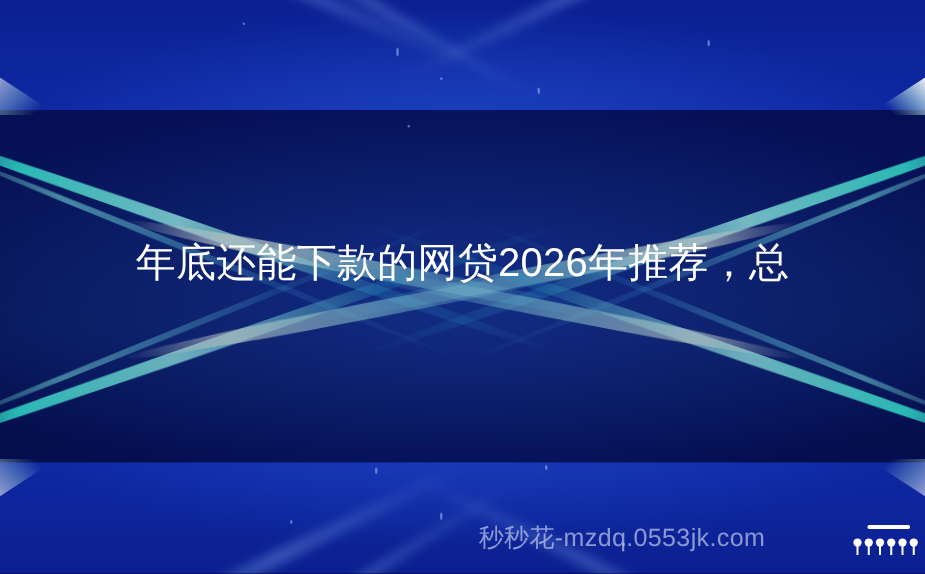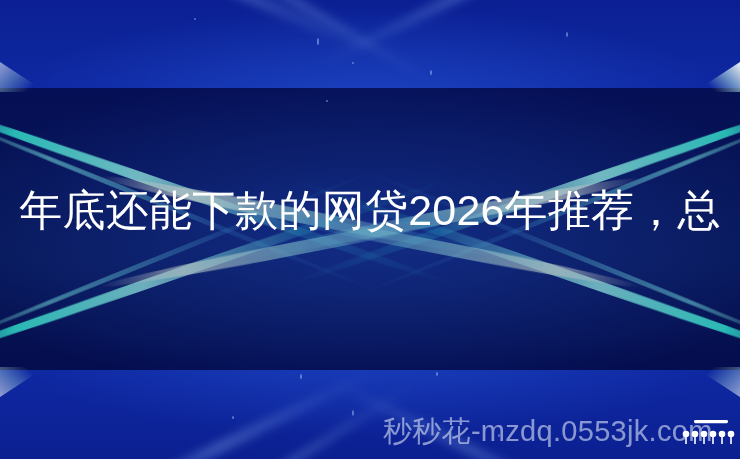--- a/index.html
+++ b/index.html
@@ -191,39 +191,39 @@
   }
 
   
   .headline {
     position: absolute;
     left: 0;
     right: 0;
     top: 186px;
     text-align: center;
     color: #ffffff;
-    font-size: 43px;
+    font-size: 32px;
     line-height: 49px;
     font-weight: 400;
     letter-spacing: 0.2px;
     white-space: nowrap;
     z-index: 6;
   }
   .headline .line { display: block; }
 
   
   .watermark {
     position: absolute;
     left: 383px;
     top: 414px;
     z-index: 7;
     display: flex;
     align-items: flex-end;
     color: rgba(215,225,245,0.62);
-    font-size: 29px;
+    font-size: 20px;
     line-height: 34px;
     letter-spacing: 0.3px;
     white-space: nowrap;
   }
   .wm-icon {
     position: absolute;
     left: 297px;
     bottom: 2px;
     width: 56px;
     height: 28px;

